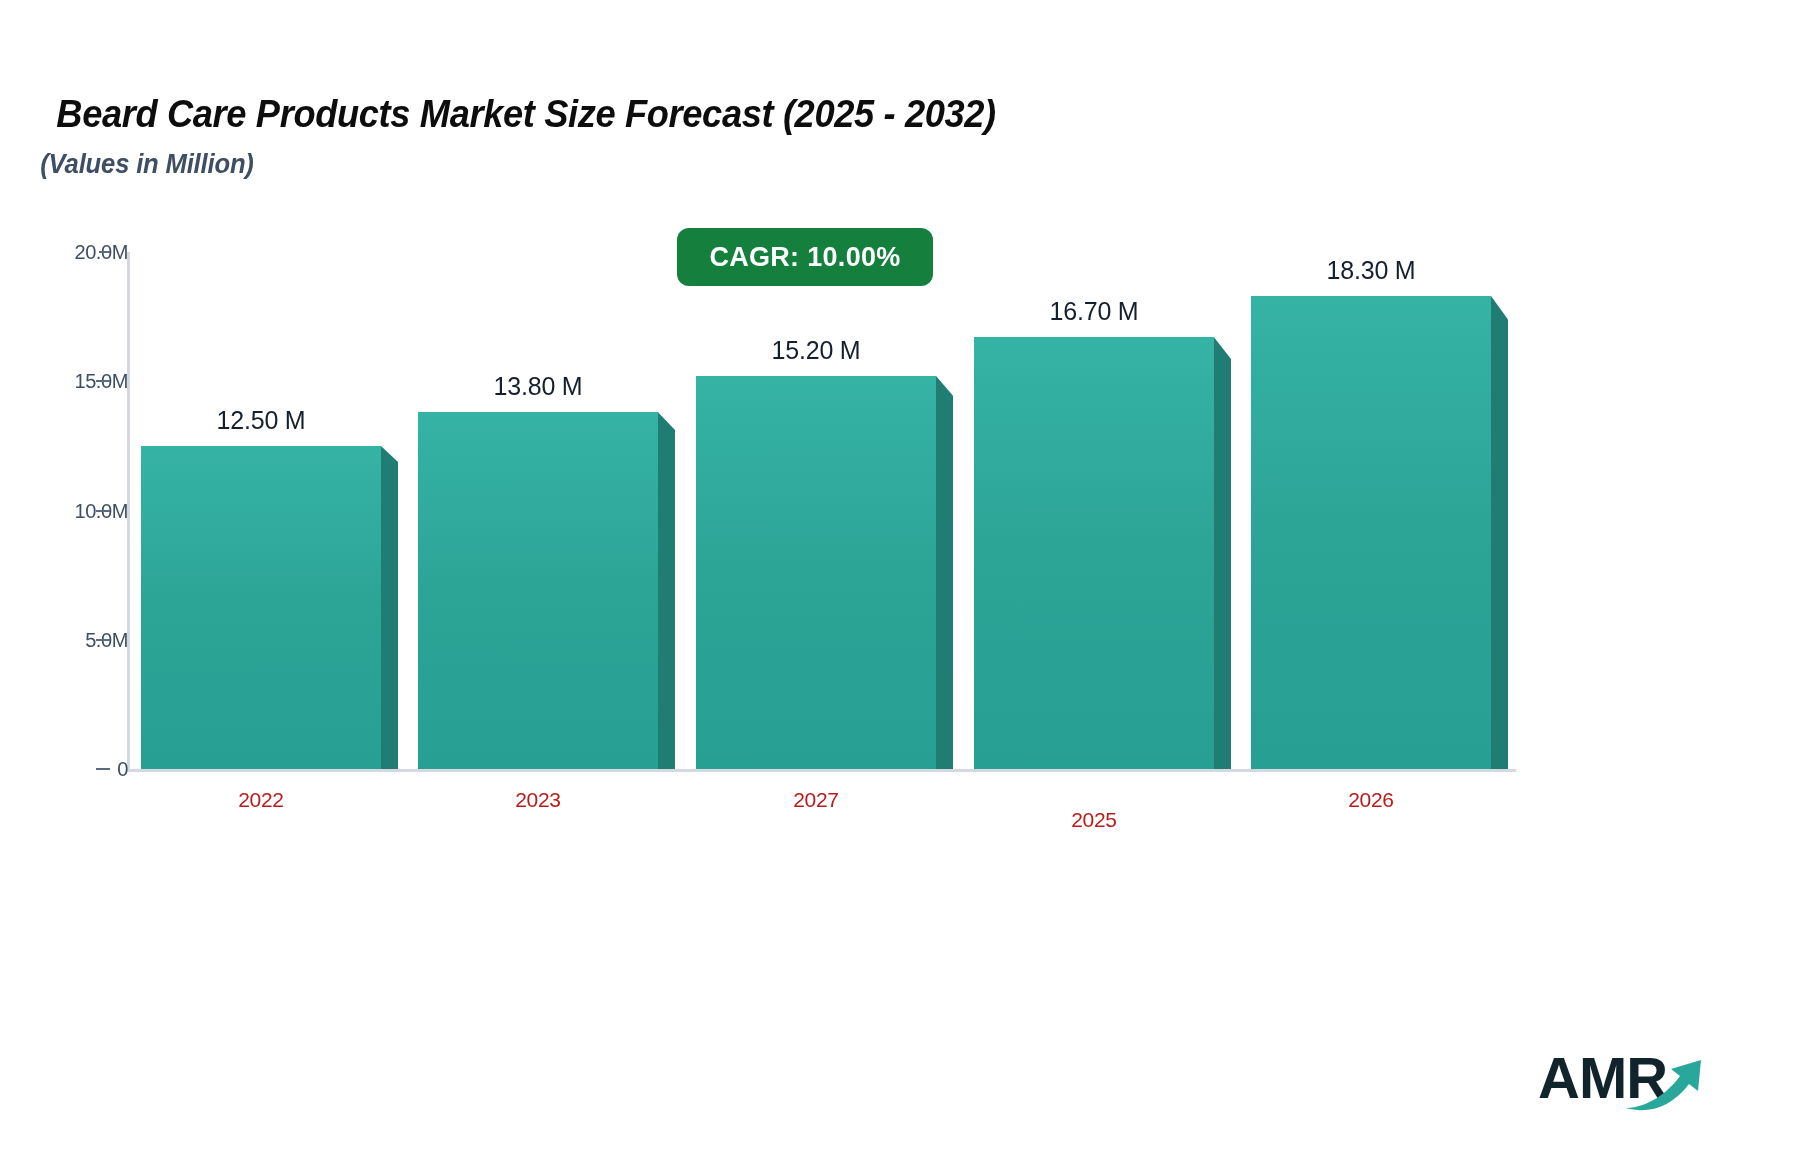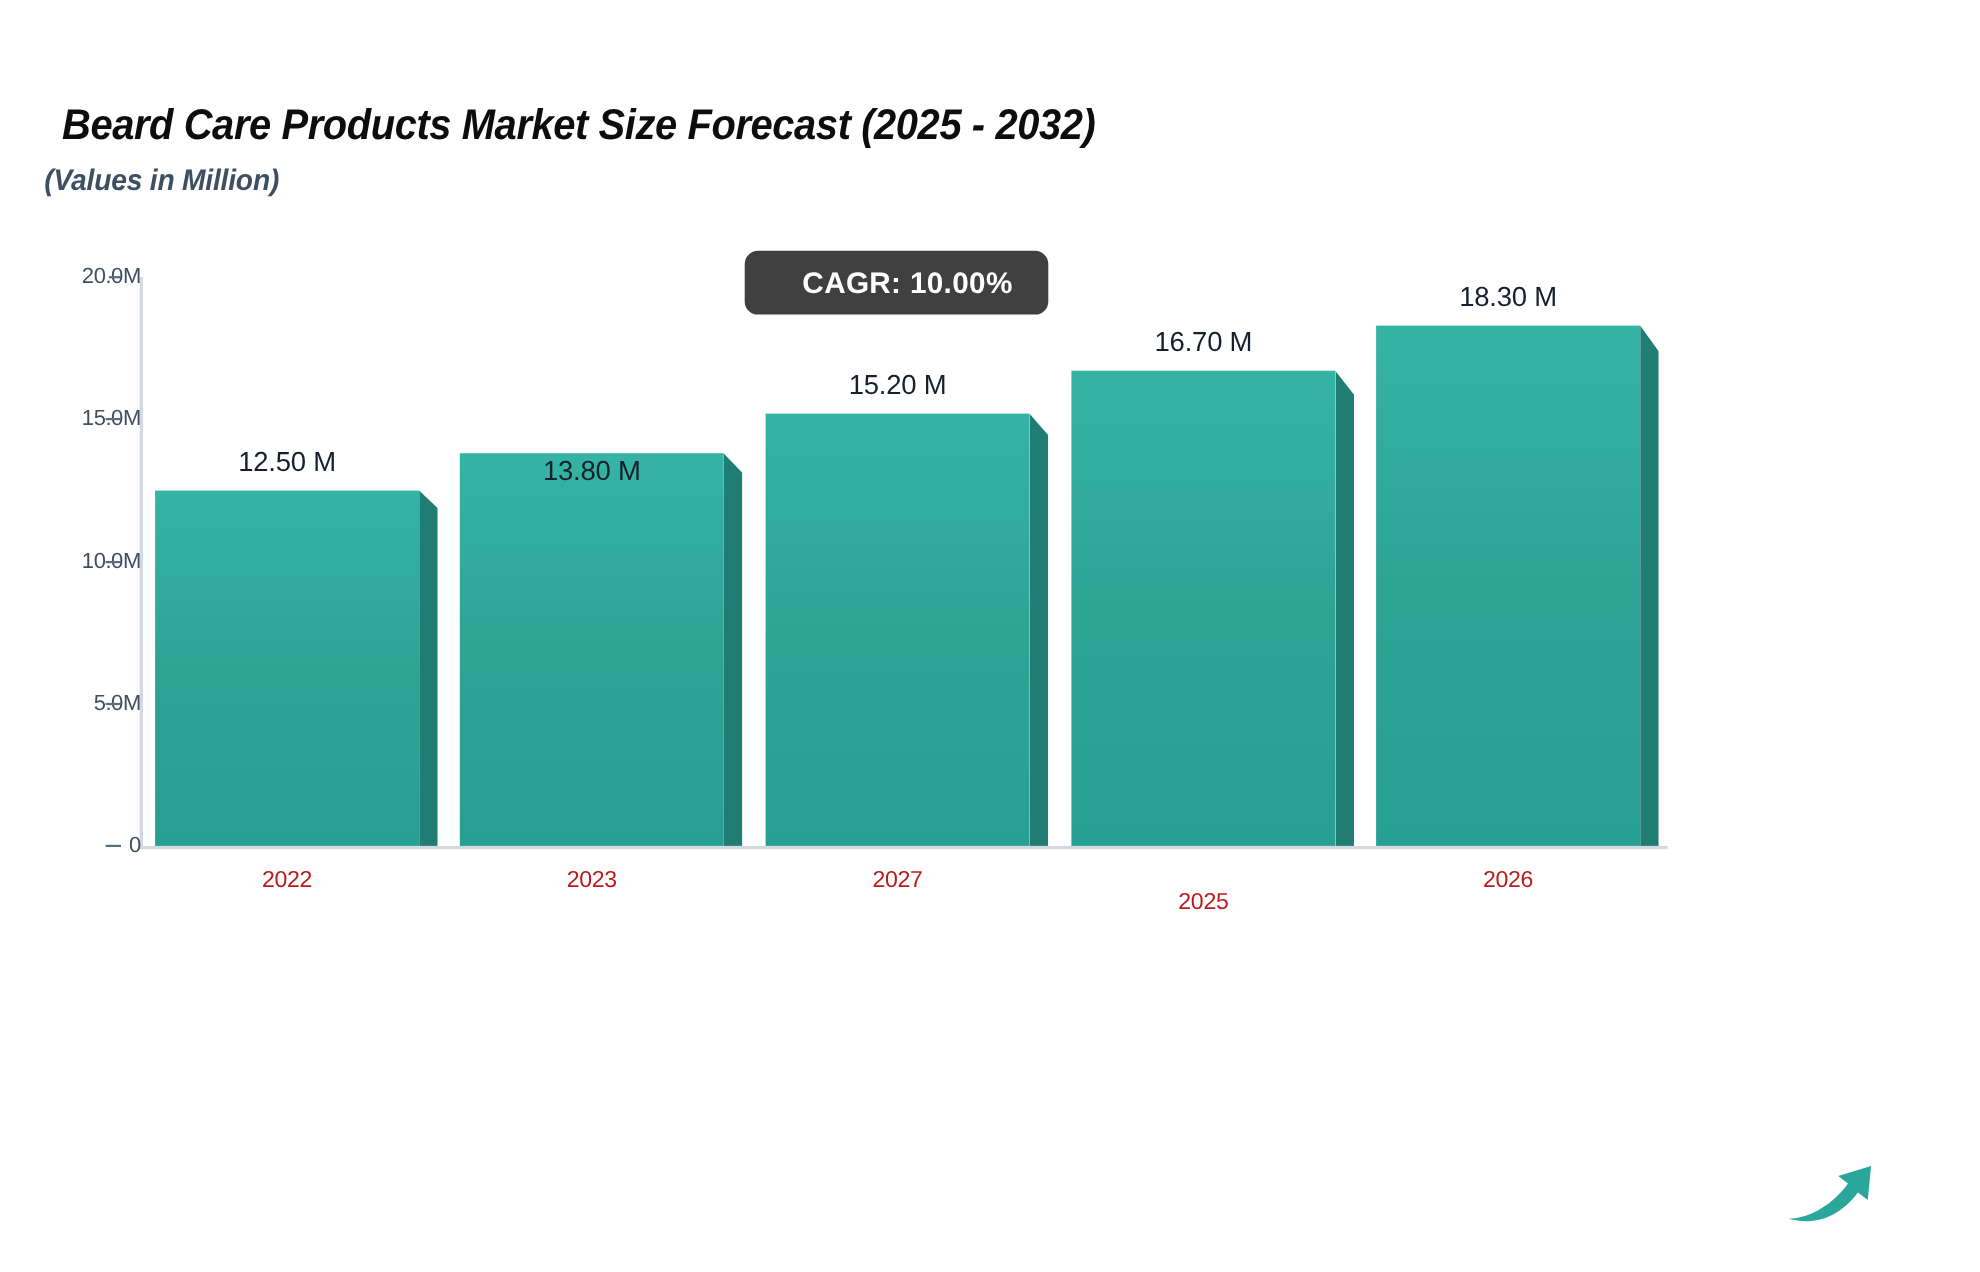--- a/index.html
+++ b/index.html
@@ -47,30 +47,29 @@
     transform: scaleX(0.95);
   }
 
   
   .cagr-badge {
     position: absolute;
     left: 677px;
     top: 228px;
     width: 256px;
     height: 58px;
-    background: #404040;
+    background: #15803d;
     border-radius: 12px;
     display: flex;
     align-items: center;
     justify-content: center;
     color: #ffffff;
     font-size: 27px;
     font-weight: bold;
     letter-spacing: 0.3px;
-    padding-left: 20px;
   }
   .axis-line-y {
     position: absolute;
     left: 127px;
     top: 252px;
     width: 3px;
     height: 520px;
     background: #d4d8e0;
   }
   .axis-line-x {
@@ -185,38 +184,39 @@
 
   <div id="bars">
       <div class="bar" title="2022 12.50 M" style="left: 141px; top: 445.875px; width: 240px; height: 323.125px;">
         <div class="bar-side"></div>
       </div>
       <div class="bar-value" style="left: 101px; width: 320px; top: 405.875px;">12.50 M</div>
       <div class="xtick-label" style="left: 101px; width: 320px;">2022</div>
       <div class="bar" title="2023 13.80 M" style="left: 418px; top: 412.27px; width: 240px; height: 356.73px;">
         <div class="bar-side"></div>
       </div>
-      <div class="bar-value" style="left: 378px; width: 320px; top: 372.27px; margin-top: 42px;">13.80 M</div>
+      <div class="bar-value" style="left: 378px; width: 320px; top: 372.27px;">13.80 M</div>
       <div class="xtick-label" style="left: 378px; width: 320px;">2023</div>
       <div class="bar" title="2024 15.20 M" style="left: 696px; top: 376.08px; width: 240px; height: 392.92px;">
         <div class="bar-side"></div>
       </div>
       <div class="bar-value" style="left: 656px; width: 320px; top: 336.08px;">15.20 M</div>
       <div class="xtick-label" style="left: 656px; width: 320px;">2027</div>
       <div class="bar" title="2025 16.70 M" style="left: 974px; top: 337.305px; width: 240px; height: 431.695px;">
         <div class="bar-side"></div>
       </div>
       <div class="bar-value" style="left: 934px; width: 320px; top: 297.305px;">16.70 M</div>
       <div class="xtick-label" style="left: 934px; width: 320px; margin-top: 20px;">2025</div>
       <div class="bar" title="2026 18.30 M" style="left: 1251px; top: 295.945px; width: 240px; height: 473.055px;">
         <div class="bar-side"></div>
       </div>
       <div class="bar-value" style="left: 1211px; width: 320px; top: 255.945px;">18.30 M</div>
       <div class="xtick-label" style="left: 1211px; width: 320px;">2026</div>
     </div>
 
   <div class="logo">
+    <div class="logo-text">AMR</div>
     <svg width="180" height="78" viewBox="0 0 180 78" style="position:absolute;left:0;top:0;">
       <path d="M88 70 C104 70, 126 60, 142 38 L133 31 L163 22 L160 53 L151 46 C133 70, 110 76, 88 70 Z" fill="#2aa79b"></path>
     </svg>
   </div>
 
 </div>
 
 </body></html>

